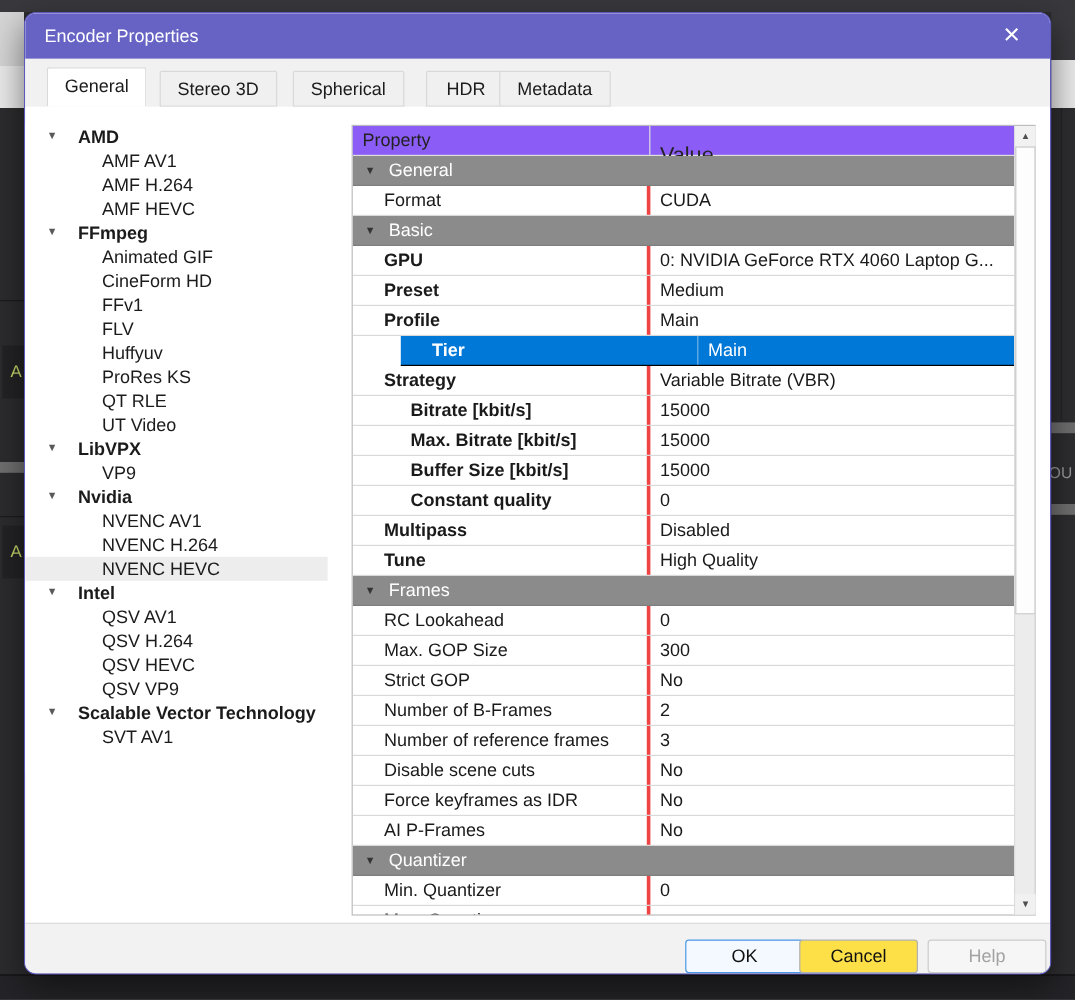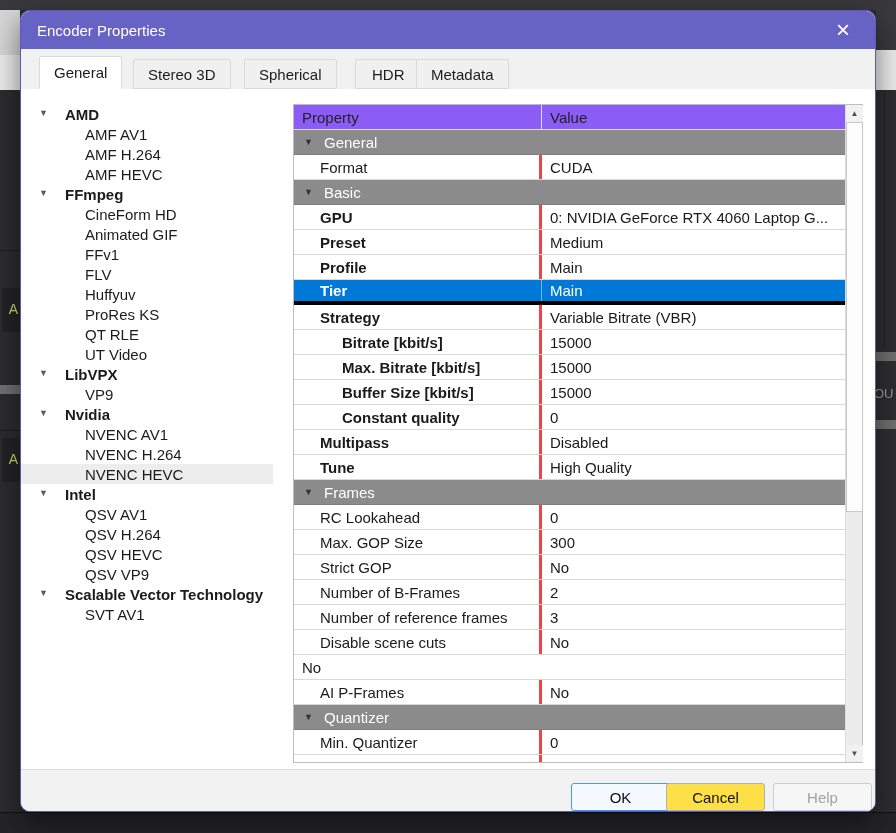--- a/index.html
+++ b/index.html
@@ -45,35 +45,35 @@
   .tree-row.selected{background:var(--treesel,#ededed);}
   .tree-arrow{position:absolute;left:18px;top:4px;font-size:9px;color:#5a5a5a;}
   .tree-glabel{padding-left:44px;}
   .tree-clabel{padding-left:64px;}
 
   
   .grid{position:absolute;left:272px;top:93px;width:570px;height:659px;border:1px solid #bdbdbd;background:#ffffff;}
   .grid-header{position:absolute;left:0;top:0;width:551px;height:25px;background:#8b5cf6;border-bottom:1px solid #dedede;}
   .gh-prop{position:absolute;left:0;top:0;width:248px;height:24px;display:flex;align-items:center;padding-left:8px;
            font-size:15px;color:#222;border-right:1px solid #dedede;}
-  .gh-val{position:absolute;left:248px;top:0;width:303px;height:24px;display:flex;align-items:center;padding-left:8px;
-          font-size:15px;color:#222;}
+  .gh-val{position:absolute;left:248px;top:12px;width:303px;height:24px;display:flex;align-items:center;padding-left:8px;
+          font-size:18px;color:#222;}
   .grid-body{position:absolute;left:0;top:25px;width:551px;height:632px;overflow:hidden;}
   .g-row{position:relative;height:25px;font-size:15px;}
   .g-row.group{background:var(--groupgray,#8b8b8b);border-bottom:1px solid #7e7e7e;color:#ffffff;
                display:flex;align-items:center;}
   .g-arrow{position:absolute;left:10px;top:7px;font-size:9px;color:#333333;}
   .g-glabel{padding-left:30px;}
   .g-row.prop{border-bottom:1px solid #d9d9d9;display:flex;}
   .g-cell-label{width:248px;border-right:3px solid #ef4444;display:flex;align-items:center;color:#1a1a1a;}
   .g-cell-label.ind1{padding-left:26px;}
   .g-cell-label.ind2{padding-left:48px;}
   .g-cell-label.bold{font-weight:bold;}
   .g-cell-value{flex:1;display:flex;align-items:center;padding-left:8px;color:#1a1a1a;}
-  .g-row.prop.selected{background:var(--selblue,#0078d7);border-bottom:4px solid #000000;}
+  .g-row.prop.selected{background:var(--selblue,#0078d7);border-bottom:1px solid #000000;margin-left:40px;}
   .g-row.prop.selected .g-cell-label,.g-row.prop.selected .g-cell-value{color:#ffffff;}
   .g-row.prop.selected .g-cell-label{border-right:1px solid rgba(255,255,255,.45);}
 
   
   .scrollbar{position:absolute;right:0;top:0;width:17px;height:657px;background:#ececec;border-left:1px solid #dcdcdc;}
   .sb-btn{position:absolute;left:0;width:17px;height:17px;background:#f1f1f1;display:flex;align-items:center;justify-content:center;
           font-size:8px;color:#4f4f4f;}
   .sb-btn.up{top:0;}
   .sb-btn.down{bottom:0;}
   .sb-thumb{position:absolute;left:0;top:17px;width:17px;height:390px;background:#fdfdfd;border:1px solid #c8c8c8;}
@@ -151,24 +151,24 @@
             <span class="tree-clabel">AMF H.264</span>
           </div>
           <div class="tree-row child">
             <span class="tree-clabel">AMF HEVC</span>
           </div>
           <div class="tree-row group">
             <span class="tree-arrow">▼</span>
             <span class="tree-glabel">FFmpeg</span>
           </div>
           <div class="tree-row child">
+            <span class="tree-clabel">Animated GIF</span>
+          </div>
+          <div class="tree-row child">
             <span class="tree-clabel">CineForm HD</span>
-          </div>
-          <div class="tree-row child">
-            <span class="tree-clabel">Animated GIF</span>
           </div>
           <div class="tree-row child">
             <span class="tree-clabel">FFv1</span>
           </div>
           <div class="tree-row child">
             <span class="tree-clabel">FLV</span>
           </div>
           <div class="tree-row child">
             <span class="tree-clabel">Huffyuv</span>
           </div>
@@ -310,20 +310,21 @@
             </div>
             <div class="g-row prop">
               <div class="g-cell-label ind1">Number of reference frames</div>
               <div class="g-cell-value">3</div>
             </div>
             <div class="g-row prop">
               <div class="g-cell-label ind1">Disable scene cuts</div>
               <div class="g-cell-value">No</div>
             </div>
             <div class="g-row prop">
+              <div class="g-cell-label ind1">Force keyframes as IDR</div>
               <div class="g-cell-value">No</div>
             </div>
             <div class="g-row prop">
               <div class="g-cell-label ind1">AI P-Frames</div>
               <div class="g-cell-value">No</div>
             </div>
             <div class="g-row group">
               <span class="g-arrow">▼</span>
               <span class="g-glabel">Quantizer</span>
             </div>

